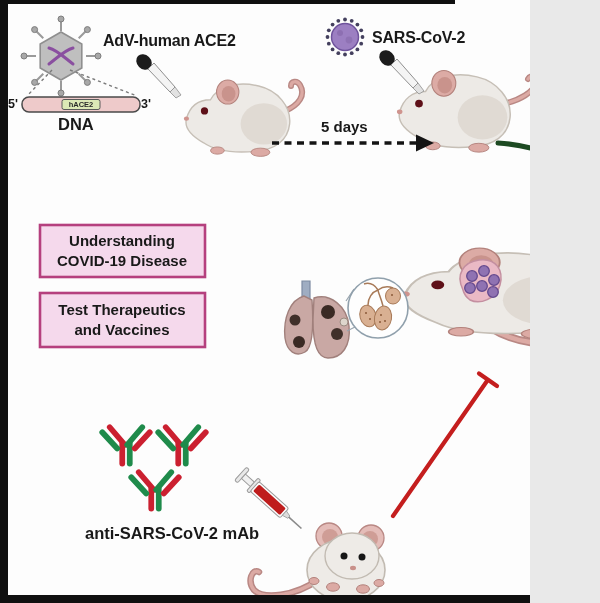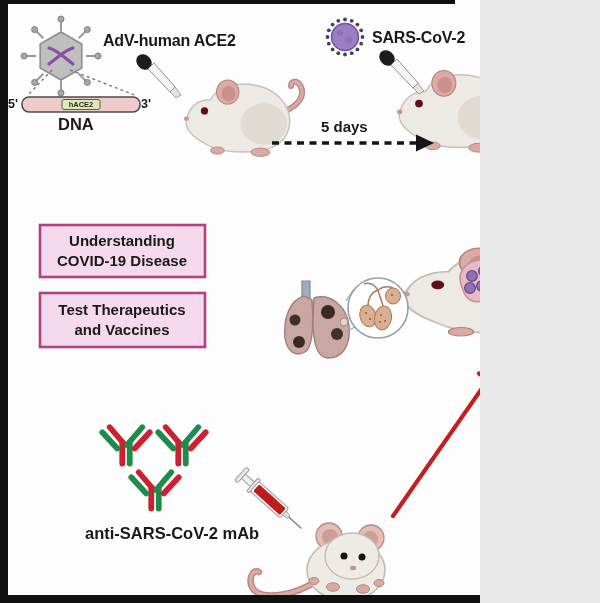--- a/index.html
+++ b/index.html
@@ -1,16 +1,16 @@
 <!DOCTYPE html>
 <html><head>
 <meta charset="utf-8">
 <style>
   html,body{margin:0;padding:0;background:#e9e9e9;}
-  #stage{position:relative;width:480px;height:603px;background:#a3a3a3;overflow:hidden;}
+  #stage{position:relative;width:530px;height:603px;background:#a3a3a3;overflow:hidden;}
   svg{position:absolute;left:0;top:0;}
   svg text{font-family:"Liberation Sans","DejaVu Sans",sans-serif;font-weight:700;fill:#191919;}
   .t16{font-size:16px;letter-spacing:-0.2px;}
   .t15{font-size:15px;}
   .t125{font-size:12.5px;}
   .t165{font-size:16.5px;}
   .t7{font-size:7.5px;fill:#2a2a2a;}
   .boxline{font-size:15px;text-anchor:middle;}
   .pinkBox{stroke:#b5407e;stroke-width:2.6;}
   .abRed{stroke:#cb2030;stroke-width:4.6;stroke-linecap:round;}

